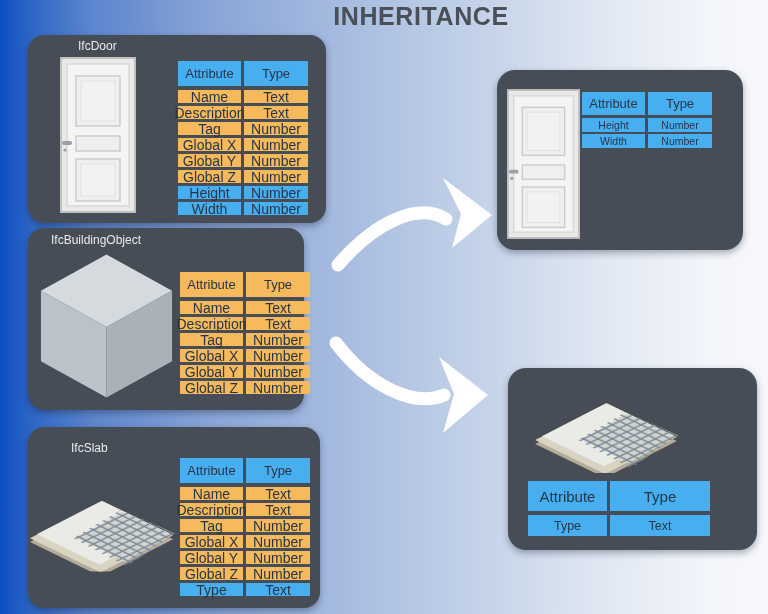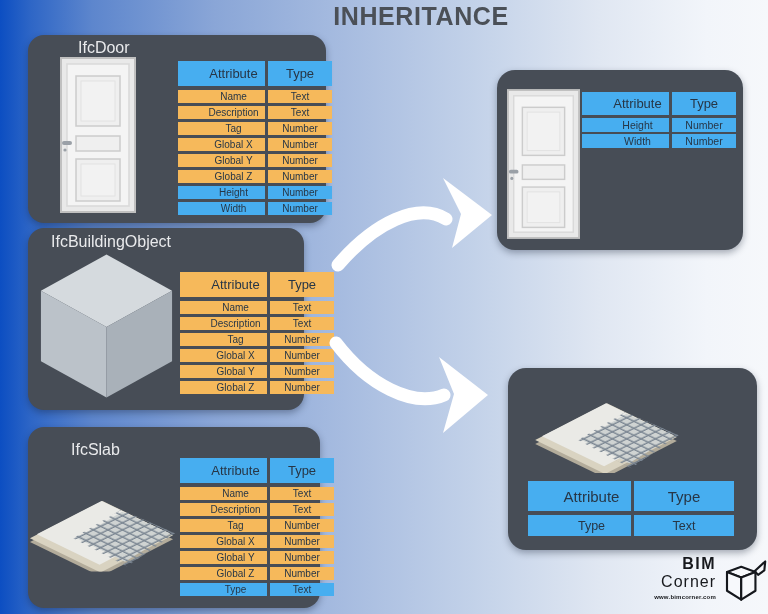--- a/index.html
+++ b/index.html
@@ -9,38 +9,38 @@
   .title{position:absolute;top:2px;left:0;right:0;margin:0;text-align:center;
     transform:translateX(37px);font-size:25px;font-weight:800;letter-spacing:.6px;
     color:var(--titleColor,#4b5057);}
   .panel{position:absolute;background:var(--panel,#474d56);border-radius:16px;
     box-shadow:0 3px 7px rgba(15,25,45,.35);}
   .p1{left:28px;top:35px;width:298px;height:188px;}
   .p2{left:28px;top:228px;width:276px;height:182px;}
   .p3{left:28px;top:427px;width:292px;height:181px;text-align:right;}
   .p4{left:497px;top:70px;width:246px;height:180px;border-radius:18px;}
   .p5{left:508px;top:368px;width:249px;height:182px;border-radius:18px;}
-  .panel-label{position:absolute;color:var(--labelColor,#e9eaec);font-size:16px;}
+  .panel-label{position:absolute;color:var(--labelColor,#e9eaec);font-size:12px;}
   .pl1{left:50px;top:4px;} .pl2{left:23px;top:5px;} .pl3{left:43px;top:14px;}
   .illu{position:absolute;}
   .door1{left:32px;top:22px;width:76px;height:156px;}
   .cube2{left:10px;top:22px;width:137px;height:152px;}
   .slab3{left:0px;top:46px;width:147px;height:99px;}
   .door4{left:10px;top:18px;width:73px;height:152px;}
   .slab5{left:24px;top:8px;width:148px;height:97px;}
   .ifc-table{position:absolute;display:flex;flex-direction:column;gap:3px;}
   .t1{left:150px;top:26px;} .t2{left:152px;top:44px;} .t3{left:152px;top:31px;}
   .t4{left:85px;top:22px;gap:2px;} .t5{left:20px;top:113px;}
   .thead,.trow{display:flex;gap:3px;}
   .thead{margin-bottom:1px;}
   .cell{display:flex;align-items:center;justify-content:center;
     color:var(--cellText,#273646);white-space:nowrap;}
-  .cA{width:63px;padding-left:24px;} .cB{width:64px;}
+  .cA{width:63px;} .cB{width:64px;}
   .t1 .thead .cell,.t2 .thead .cell,.t3 .thead .cell{height:25px;font-size:13px;}
-  .t1 .trow .cell,.t2 .trow .cell,.t3 .trow .cell{height:13px;font-size:10px;}
+  .t1 .trow .cell,.t2 .trow .cell,.t3 .trow .cell{height:13px;font-size:14px;}
   .t4 .thead .cell{height:23px;font-size:13px;}
   .t4 .trow .cell{height:14px;font-size:10.5px;}
   .t5 .cA{width:79px;} .t5 .cB{width:100px;}
   .t5 .thead .cell{height:30px;font-size:15px;}
   .t5 .trow .cell{height:21px;font-size:12.5px;}
   .blue{background:var(--blue,#47aef0);}
   .orange{background:var(--orange,#f6b95b);}
   .arrow{position:absolute;}
   .a1{left:330px;top:170px;width:168px;height:102px;}
   .a2{left:328px;top:333px;width:168px;height:110px;}
@@ -263,24 +263,14 @@
         <div class="cell cA blue">Attribute</div>
         <div class="cell cB blue">Type</div>
       </div>
       <div class="trow">
         <div class="cell cA blue">Type</div>
         <div class="cell cB blue">Text</div>
       </div>
     </div>
   </section>
 
-  <div class="logo">
-    <div class="logo-text">
-      <div class="logo-bim">BIM</div>
-      <div class="logo-corner">Corner</div>
-      <div class="logo-url">www.bimcorner.com</div>
-    </div>
-    <svg class="logo-box" viewBox="0 0 54 50">
-        <use href="#sym-box"></use>
-      </svg>
-  </div>
 
 </div>
 
 </body></html>

